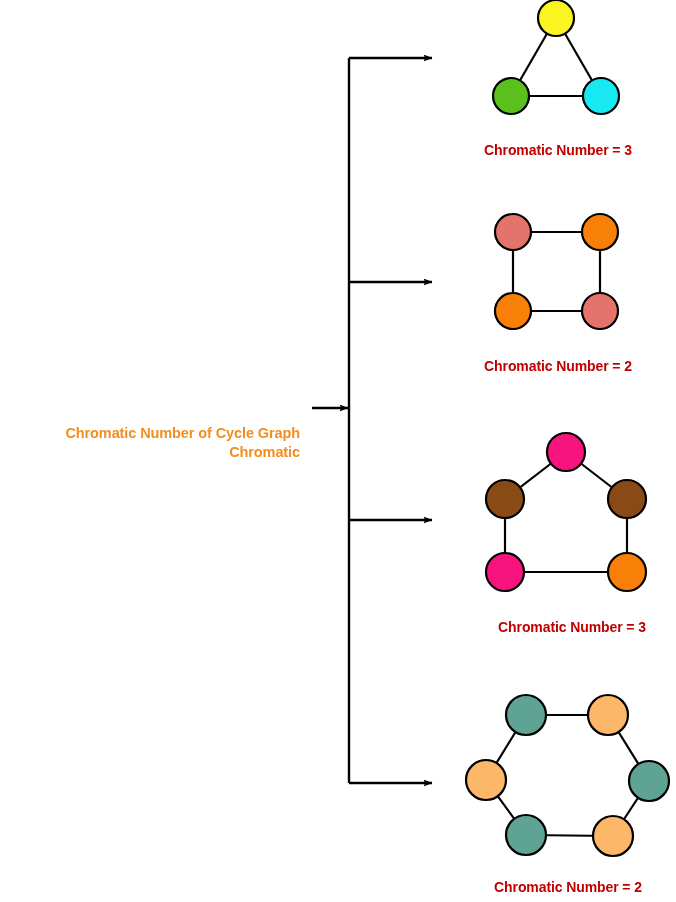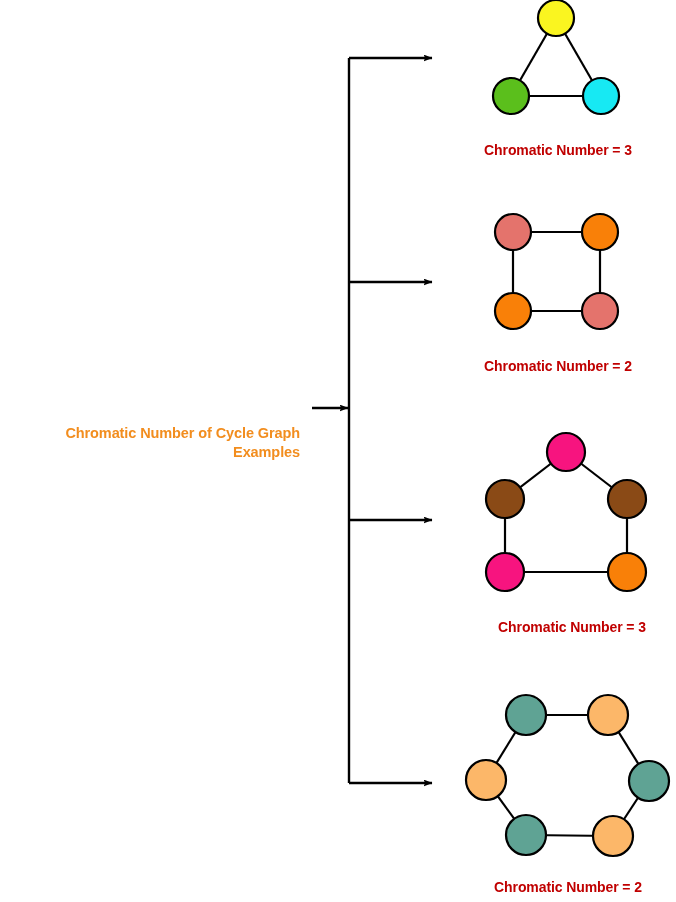--- a/index.html
+++ b/index.html
@@ -109,19 +109,19 @@
         <circle cx="486" cy="780" r="20" fill="#FCB769" stroke="#000000" stroke-width="2.2"></circle>
         <circle cx="649" cy="781" r="20" fill="#5FA394" stroke="#000000" stroke-width="2.2"></circle>
         <circle cx="526" cy="835" r="20" fill="#5FA394" stroke="#000000" stroke-width="2.2"></circle>
         <circle cx="613" cy="836" r="20" fill="#FCB769" stroke="#000000" stroke-width="2.2"></circle>
       </g>
     </g>
 </svg>
 
 <div class="root-label">
   <div>Chromatic Number of Cycle Graph</div>
-  <div>Examples</div>
+  <div>Chromatic</div>
 </div>
 
 <div class="caption" id="caption-1">Chromatic Number = 3</div>
 <div class="caption" id="caption-2">Chromatic Number = 2</div>
 <div class="caption" id="caption-3">Chromatic Number = 3</div>
 <div class="caption" id="caption-4">Chromatic Number = 2</div>
 
 </body></html>

